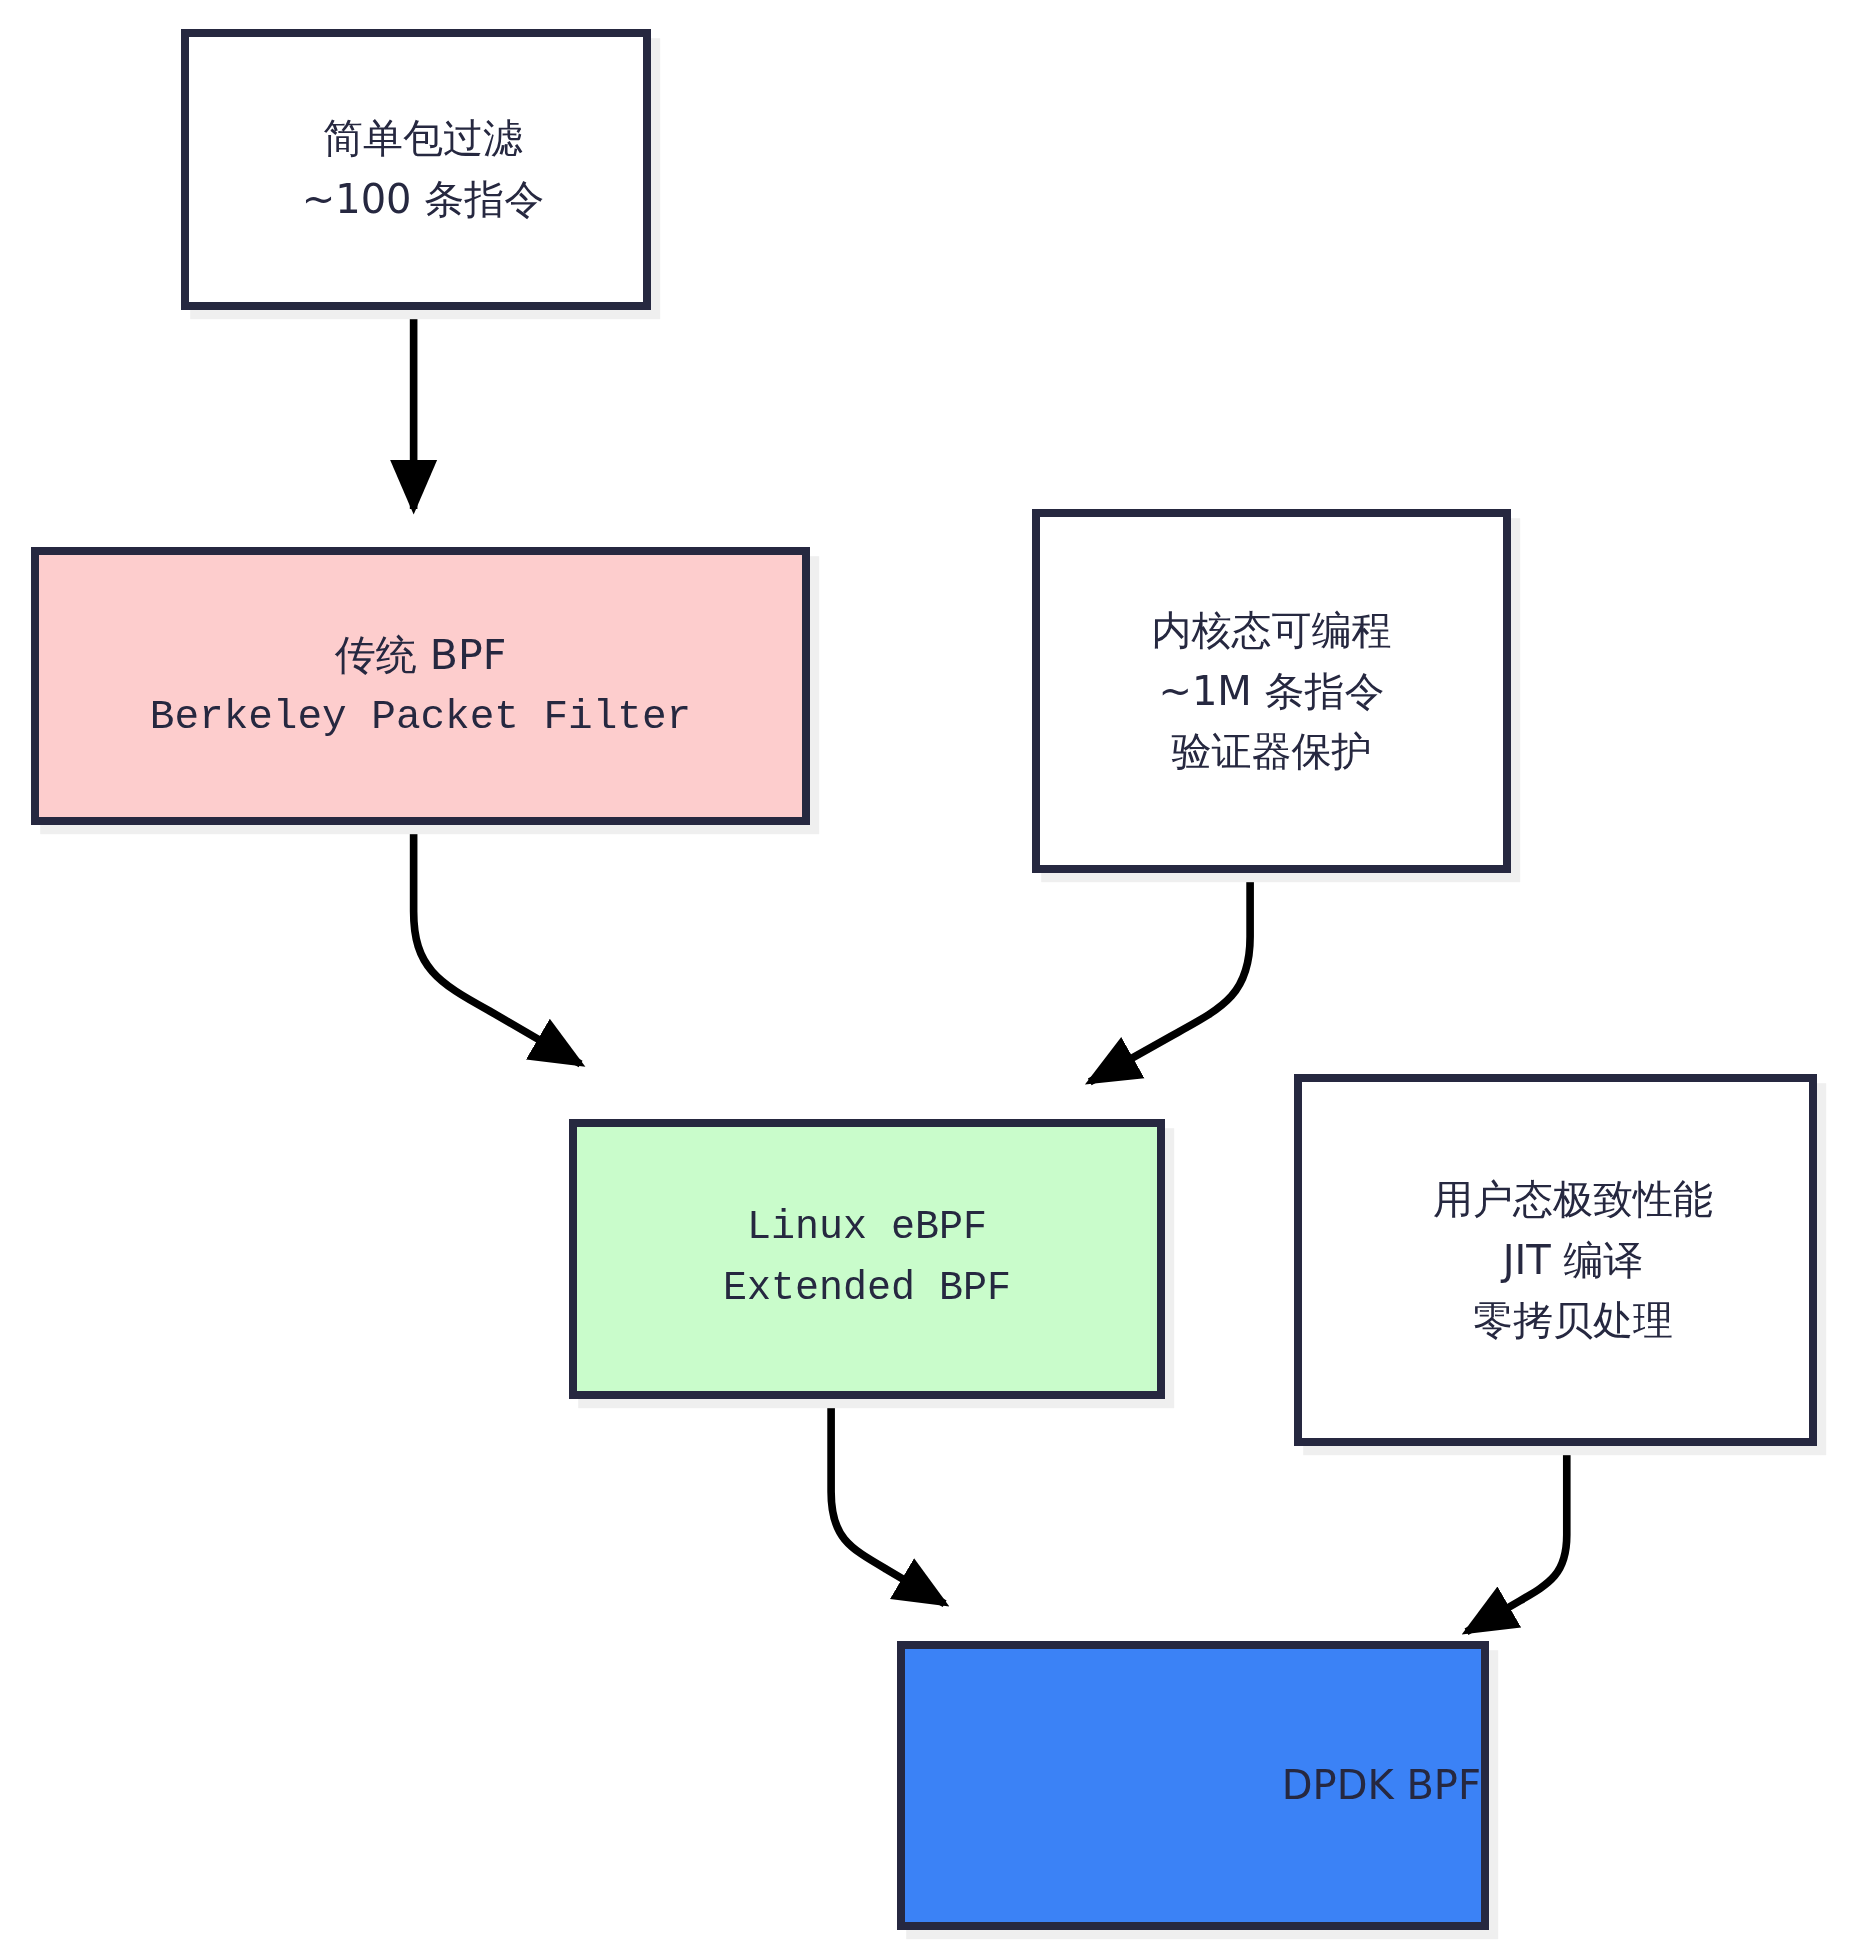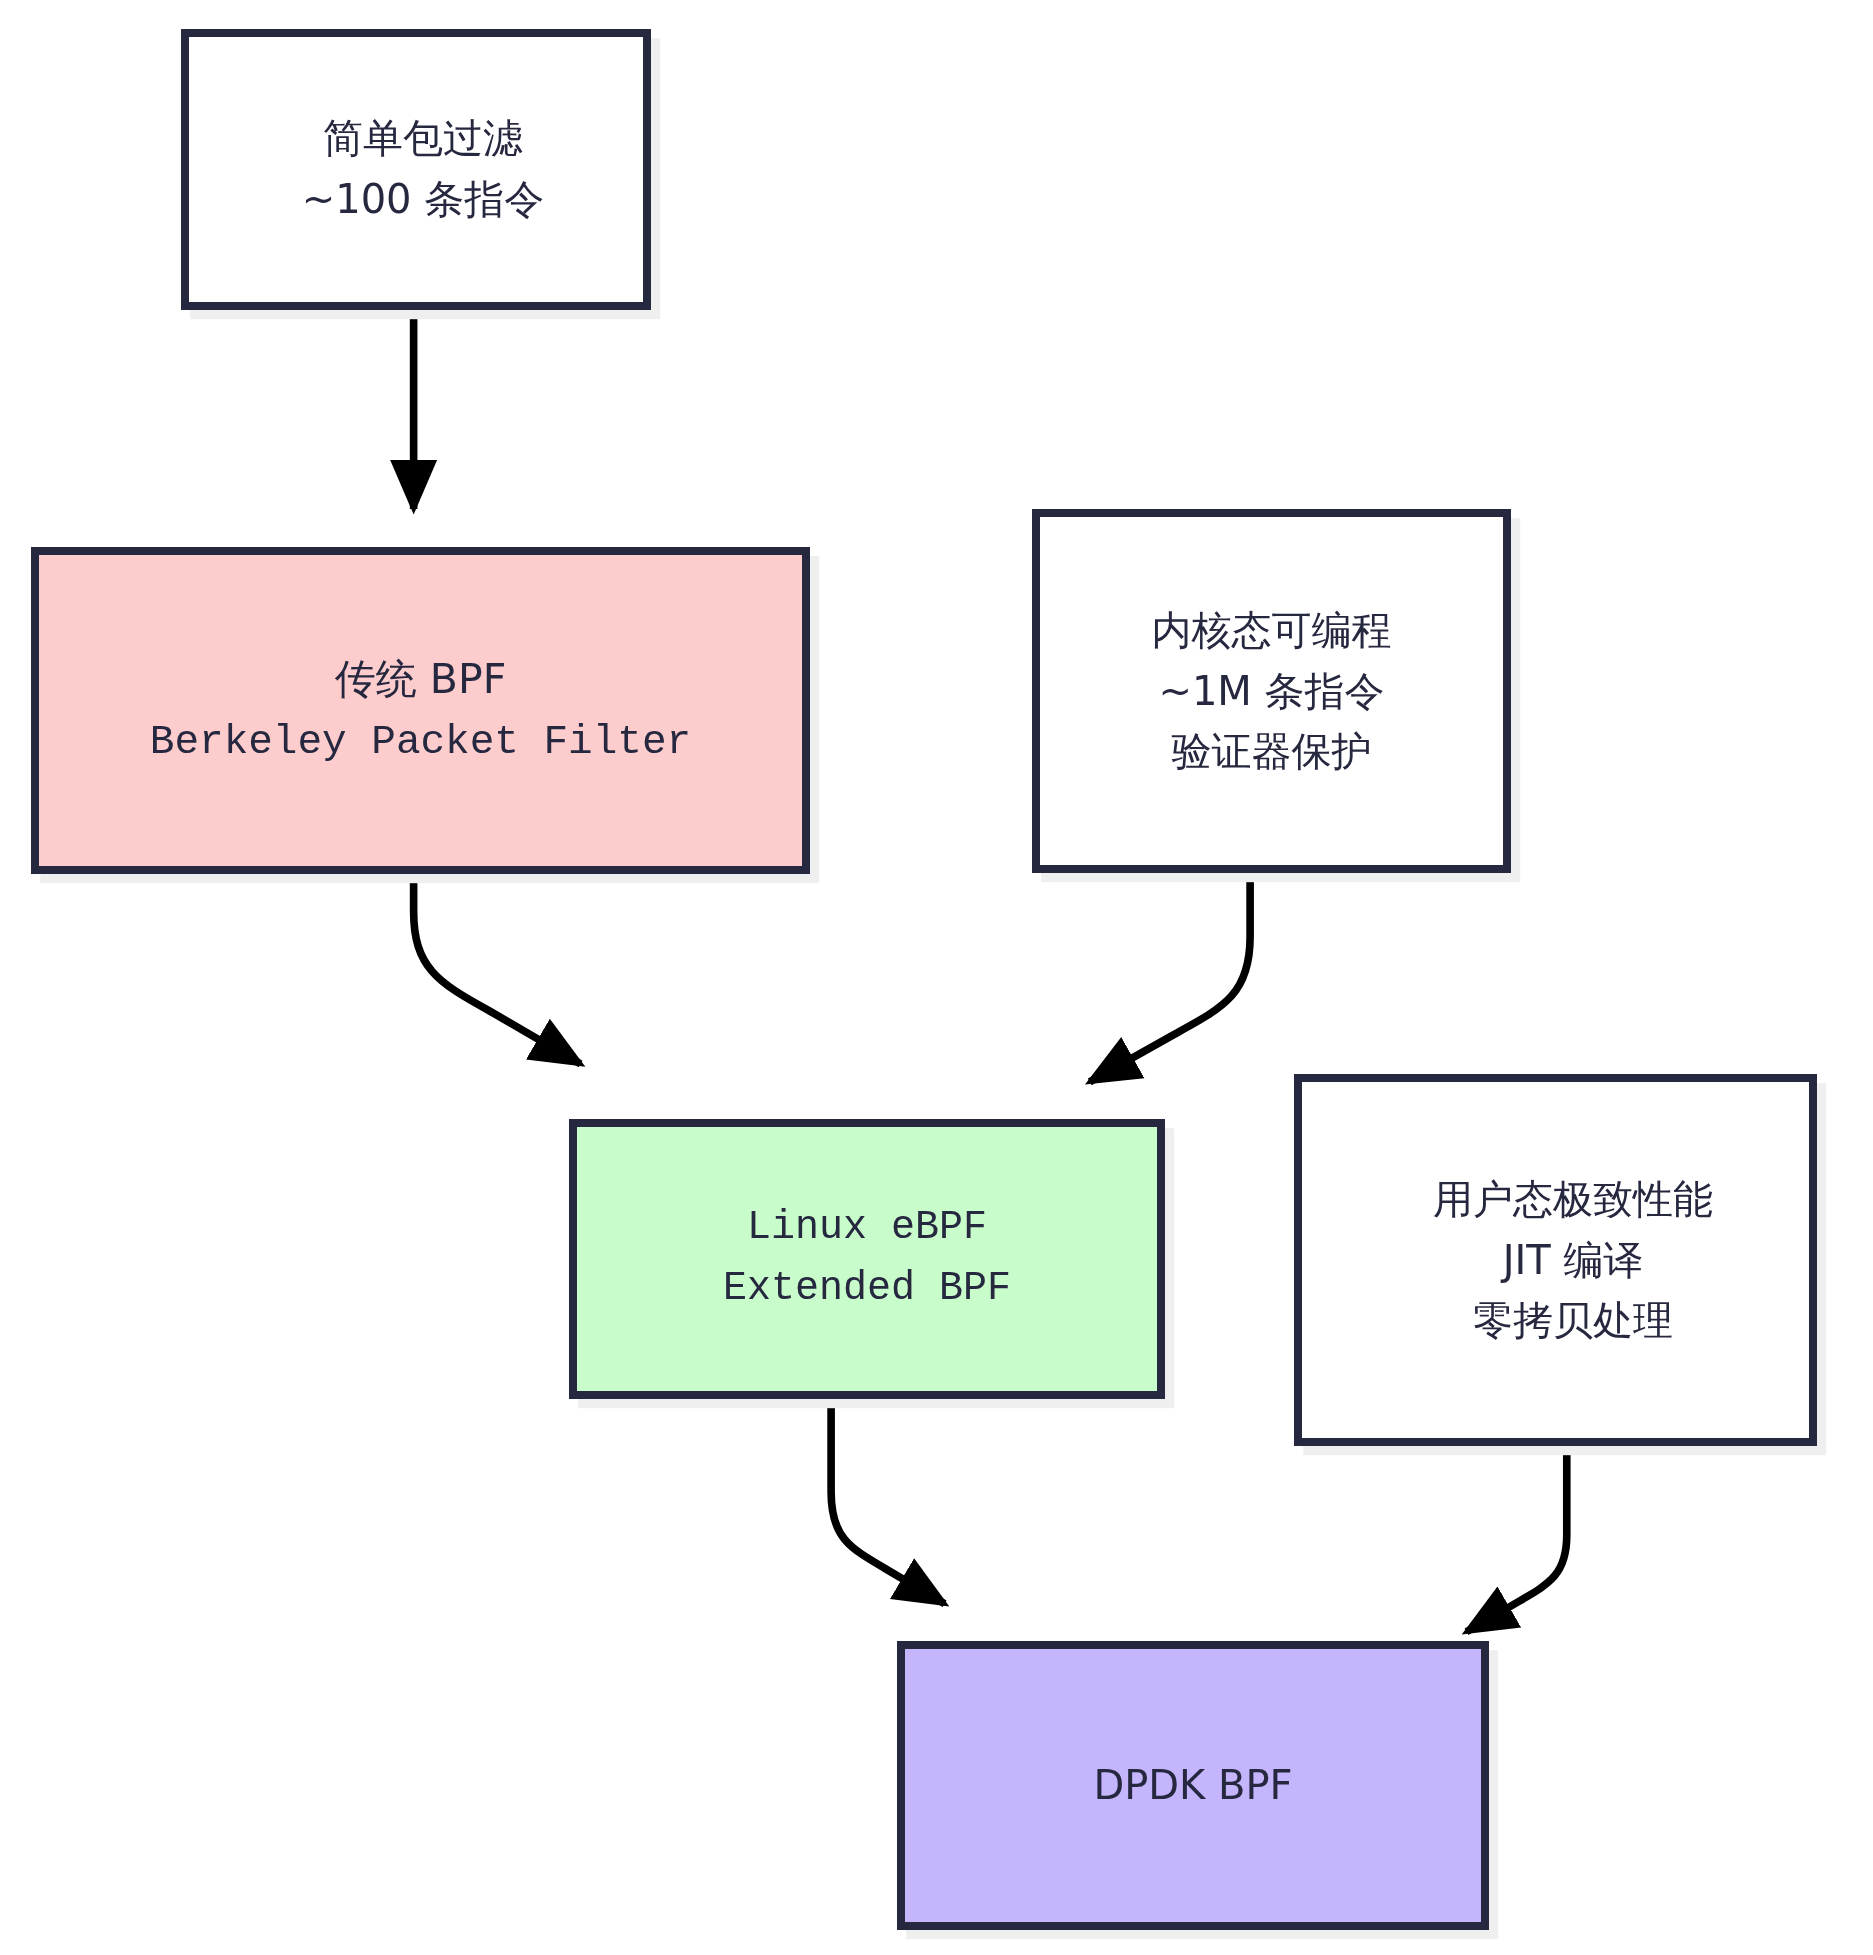--- a/index.html
+++ b/index.html
@@ -43,21 +43,21 @@
   }
   .cjk { font-family: "DejaVu Sans", sans-serif; }
   .mono { font-family: Liberation Mono, monospace; }
 
   
   #node-simple-filter {
     left: 181px; top: 28.5px; width: 470px; height: 281px;
     font-size: 40px;
   }
   #node-classic-bpf {
-    left: 31px; top: 547px; width: 779px; height: 327px;
+    left: 31px; top: 547px; width: 779px; height: 278px;
     background: #fdcdcd;
     font-size: 41px;
   }
   #node-kernel-prog {
     left: 1013px; top: 509px; width: 479px; height: 364px;
     font-size: 40px;
   }
   #node-linux-ebpf {
     left: 569px; top: 1119px; width: 596px; height: 280px;
     background: #c9fccb;
@@ -117,18 +117,18 @@
     <span class="line mono">Linux eBPF</span>
     <span class="line mono">Extended BPF</span>
   </div>
 
   <div class="node" id="node-user-perf" style="background: rgb(255, 255, 255); border-color: rgb(38, 40, 64); color: rgb(38, 40, 64); box-shadow: rgb(239, 239, 239) 9.2px 9.2px 0px 0px;">
     <span class="line cjk">用户态极致性能</span>
     <span class="line cjk">JIT 编译</span>
     <span class="line cjk">零拷贝处理</span>
   </div>
 
-  <div class="node" id="node-dpdk-bpf" style="background: #c4b5fd; border-color: rgb(38, 40, 64); color: rgb(38, 40, 64); box-shadow: rgb(239, 239, 239) 9.2px 9.2px 0px 0px;">
+  <div class="node" id="node-dpdk-bpf" style="background: #3b82f6; border-color: rgb(38, 40, 64); color: rgb(38, 40, 64); box-shadow: rgb(239, 239, 239) 9.2px 9.2px 0px 0px; align-items: flex-end;">
     <span class="line cjk">DPDK BPF</span>
   </div>
 
 </div>
 
 
 </body></html>

